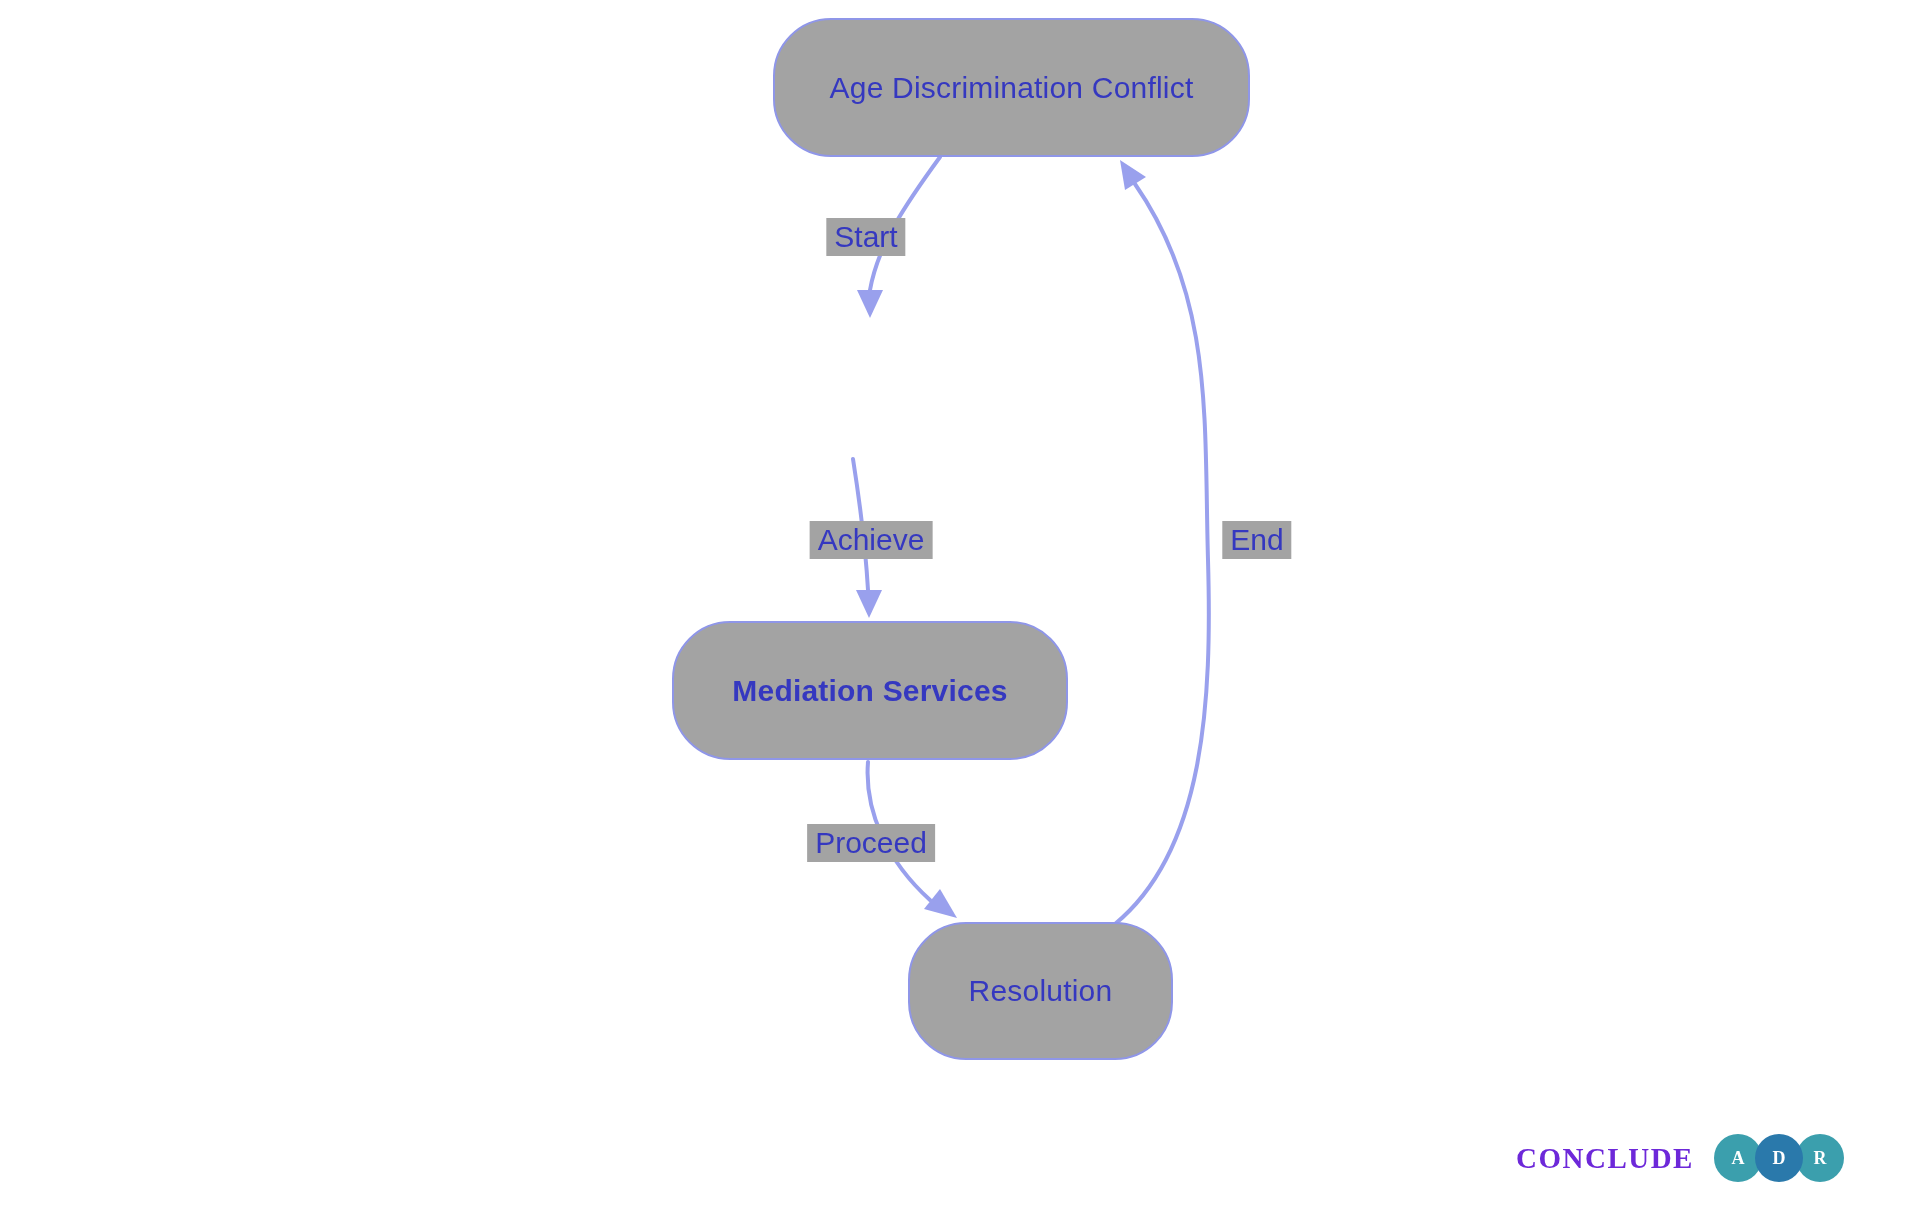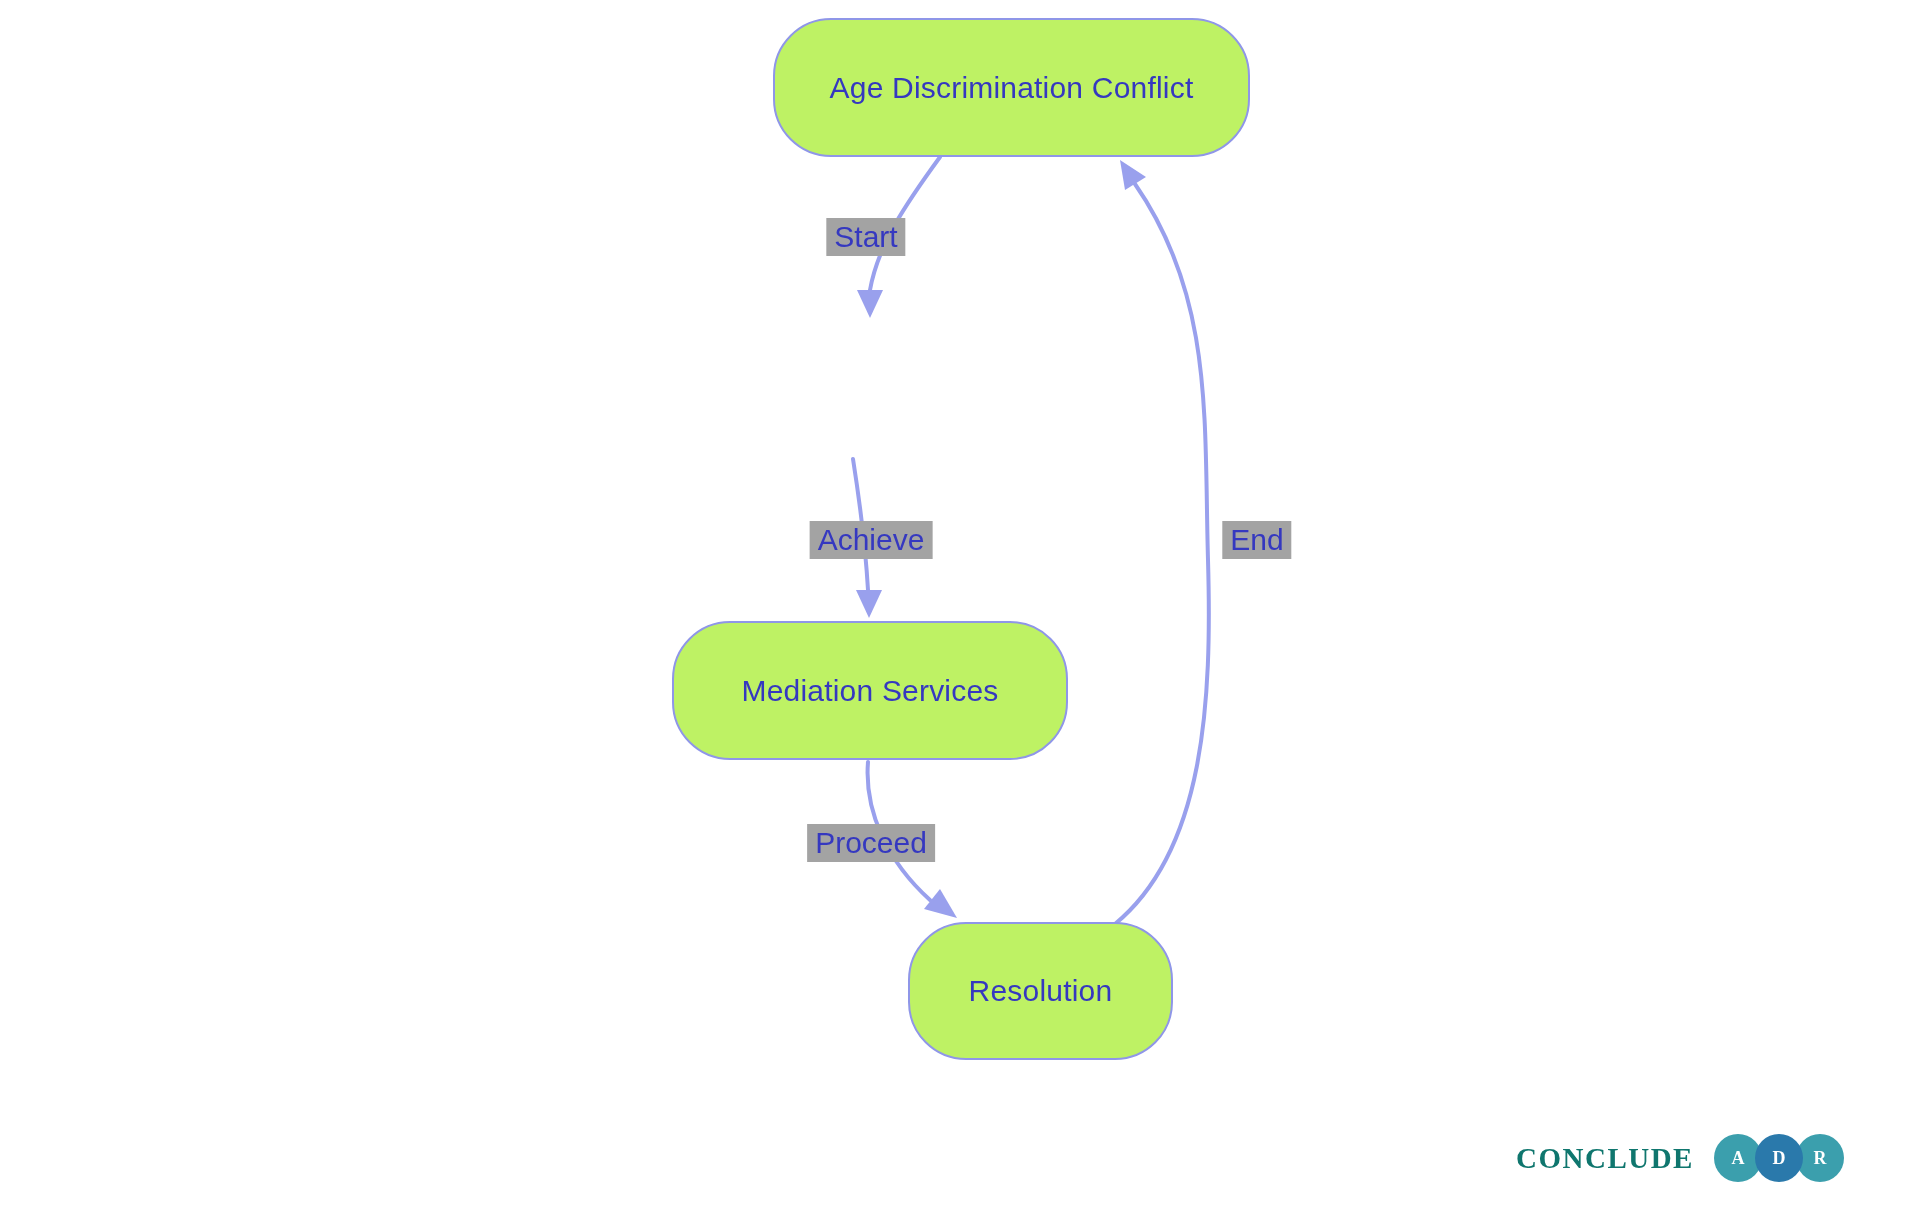--- a/index.html
+++ b/index.html
@@ -27,21 +27,21 @@
     stroke-width: 4;
     stroke-linecap: round;
   }
   svg.edges polygon {
     fill: #99a0ed;
     stroke: none;
   }
   .node {
     position: absolute;
     z-index: 2;
-    background: #bef264;
+    background: #a3a3a3;
     border: 2px solid #8f96e8;
     border-radius: 58px;
     box-sizing: border-box;
     display: flex;
     align-items: center;
     justify-content: center;
     color: #3538c0;
     font-size: 30px;
     letter-spacing: 0.2px;
     white-space: nowrap;
@@ -63,21 +63,21 @@
     top: 1132px;
     height: 52px;
     display: flex;
     align-items: center;
   }
   .wordmark {
     font-family: "Liberation Serif", "DejaVu Serif", serif;
     font-weight: bold;
     font-size: 29px;
     letter-spacing: 1.5px;
-    color: #0f766e;
+    color: #6d28d9;
     margin-right: 20px;
   }
   .badge {
     width: 48px;
     height: 48px;
     border-radius: 50%;
     display: flex;
     align-items: center;
     justify-content: center;
     font-family: "Liberation Serif", "DejaVu Serif", serif;
@@ -85,21 +85,21 @@
     font-size: 18px;
     color: #ffffff;
   }
   .badge-a { background: #3b9fad; z-index: 1; }
   .badge-d { background: #2a79ab; z-index: 2; margin-left: -7px; }
   .badge-r { background: #3b9fad; z-index: 1; margin-left: -7px; }
 
   
   .node-conflict    { left: 773px; top:  18px;  width: 477px; height: 139px; }
   .node-consult     { left: 620px; top: 322px;  width: 500px; height: 135px; }
-  .node-mediation   { left: 672px; top: 621px;  width: 396px; height: 139px; }
+  .node-mediation   { left: 672px; top: 621px;  width: 396px; height: 139px; font-weight: bold; }
   .node-resolution  { left: 908px; top: 922px;  width: 265px; height: 138px; }
 
   
   .label-start   { left: 866px;  top: 237px; }
   .label-proceed { left: 871px;  top: 540px; }
   .label-achieve { left: 871px;  top: 843px; }
   .label-end     { left: 1209px; top: 540px; margin-left: 48px; }
 </style>
 </head>
 <body>

